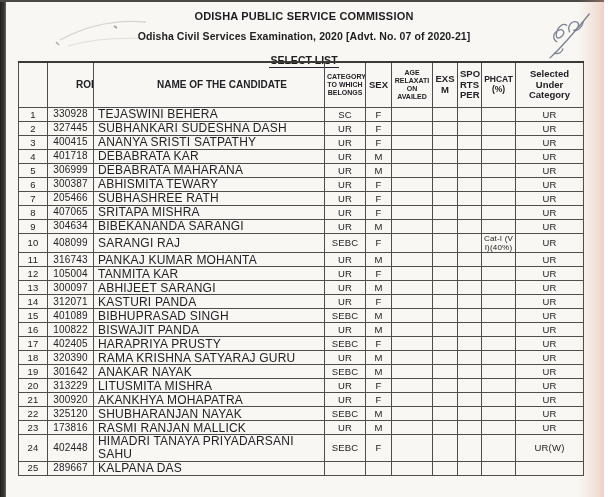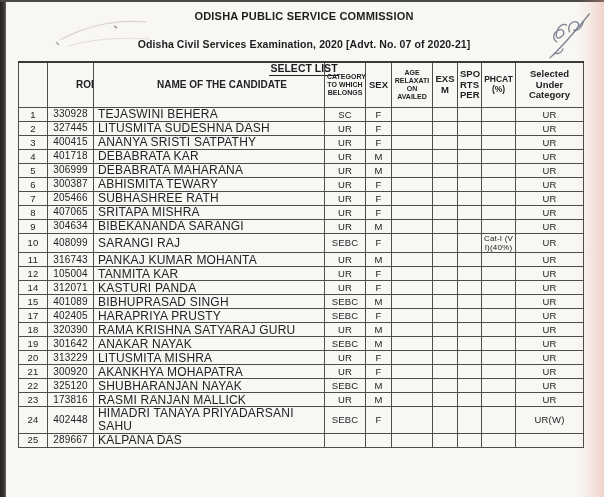--- a/index.html
+++ b/index.html
@@ -13,21 +13,21 @@
   }
   
   .scan-left{position:absolute;left:0;top:0;width:6px;height:497px;
     background:linear-gradient(to right,#23211f 0%,#3a3835 70%,#6d6a66 100%);}
   .scan-top{position:absolute;left:0;top:0;width:608px;height:2px;background:#4b4947;}
   .scan-right-tint{position:absolute;right:0;top:0;width:26px;height:497px;
     background:linear-gradient(to right,rgba(226,160,140,0) 0%,rgba(226,160,140,0.28) 75%,rgba(222,148,128,0.38) 100%);}
   
   .titles{position:absolute;left:6px;top:10px;width:596px;text-align:center;}
   .title1{font-size:11px;font-weight:bold;letter-spacing:0.2px;}
-  .title2{font-size:10.5px;font-weight:bold;margin-top:16px;letter-spacing:0.1px;}
+  .title2{font-size:10.5px;font-weight:bold;margin-top:8px;letter-spacing:0.1px;}
   .title3{font-size:10.5px;font-weight:bold;margin-top:12px;}
   .title3 span{border-bottom:1.5px solid #24242a;padding:0 1px 0.5px 1px;}
   
   .mark-tr{position:absolute;right:6px;top:10px;}
   .mark-tl{position:absolute;left:48px;top:8px;}
   
   table{
     position:absolute;left:18px;top:61px;
     width:565px;
     border-collapse:collapse;table-layout:fixed;
@@ -130,21 +130,21 @@
       <td class="c-sex">F</td>
       <td class="c-age"></td>
       <td class="c-exsm"></td>
       <td class="c-sports"></td>
       <td class="c-phcat"></td>
       <td class="c-sel">UR</td>
     </tr>
         <tr>
       <td class="c-sl">2</td>
       <td class="c-roll">327445</td>
-      <td class="c-name">LITUSMITA SUDESHNA DASH</td>
+      <td class="c-name">SUBHANKARI SUDESHNA DASH</td>
       <td class="c-cat">UR</td>
       <td class="c-sex">F</td>
       <td class="c-age"></td>
       <td class="c-exsm"></td>
       <td class="c-sports"></td>
       <td class="c-phcat"></td>
       <td class="c-sel">UR</td>
     </tr>
         <tr>
       <td class="c-sl">3</td>
@@ -260,36 +260,60 @@
       <td class="c-name">TANMITA KAR</td>
       <td class="c-cat">UR</td>
       <td class="c-sex">F</td>
       <td class="c-age"></td>
       <td class="c-exsm"></td>
       <td class="c-sports"></td>
       <td class="c-phcat"></td>
       <td class="c-sel">UR</td>
     </tr>
         <tr>
+      <td class="c-sl">13</td>
+      <td class="c-roll">300097</td>
+      <td class="c-name">ABHIJEET SARANGI</td>
+      <td class="c-cat">UR</td>
+      <td class="c-sex">M</td>
+      <td class="c-age"></td>
+      <td class="c-exsm"></td>
+      <td class="c-sports"></td>
+      <td class="c-phcat"></td>
+      <td class="c-sel">UR</td>
+    </tr>
+        <tr>
       <td class="c-sl">14</td>
       <td class="c-roll">312071</td>
       <td class="c-name">KASTURI PANDA</td>
       <td class="c-cat">UR</td>
       <td class="c-sex">F</td>
       <td class="c-age"></td>
       <td class="c-exsm"></td>
       <td class="c-sports"></td>
       <td class="c-phcat"></td>
       <td class="c-sel">UR</td>
     </tr>
         <tr>
       <td class="c-sl">15</td>
       <td class="c-roll">401089</td>
       <td class="c-name">BIBHUPRASAD SINGH</td>
       <td class="c-cat">SEBC</td>
+      <td class="c-sex">M</td>
+      <td class="c-age"></td>
+      <td class="c-exsm"></td>
+      <td class="c-sports"></td>
+      <td class="c-phcat"></td>
+      <td class="c-sel">UR</td>
+    </tr>
+        <tr>
+      <td class="c-sl">16</td>
+      <td class="c-roll">100822</td>
+      <td class="c-name">BISWAJIT PANDA</td>
+      <td class="c-cat">UR</td>
       <td class="c-sex">M</td>
       <td class="c-age"></td>
       <td class="c-exsm"></td>
       <td class="c-sports"></td>
       <td class="c-phcat"></td>
       <td class="c-sel">UR</td>
     </tr>
         <tr>
       <td class="c-sl">17</td>
       <td class="c-roll">402405</td>

